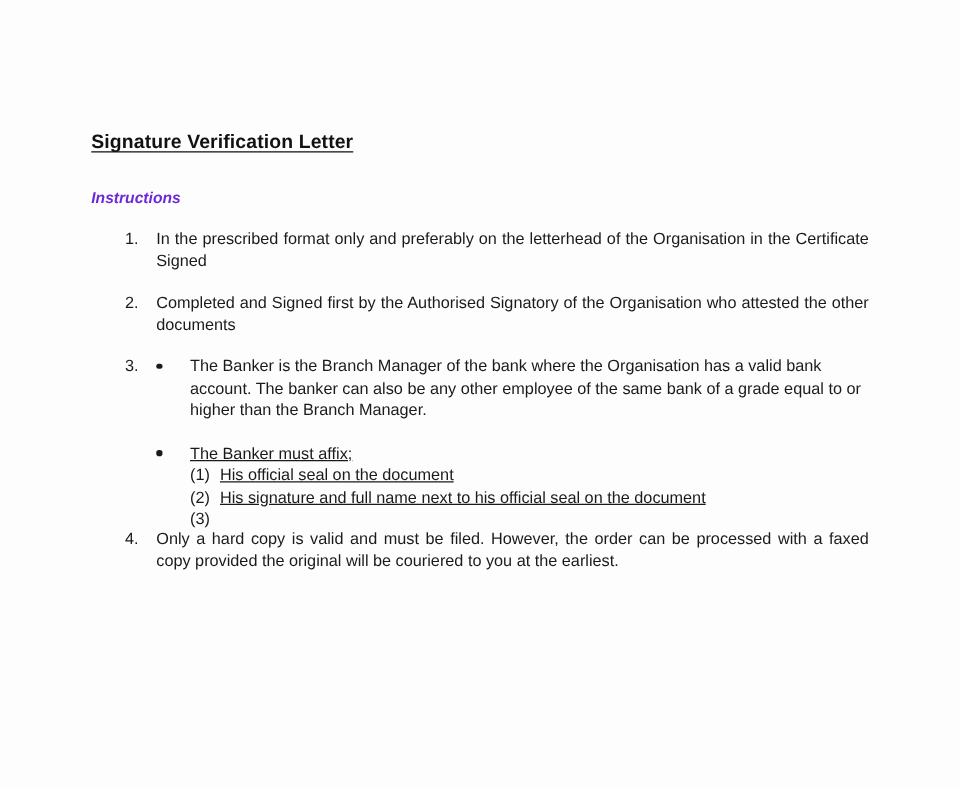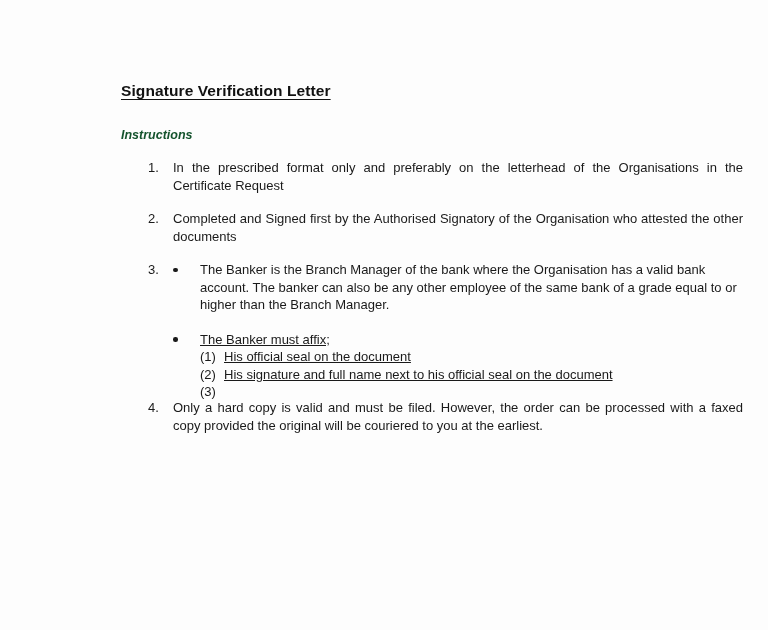--- a/index.html
+++ b/index.html
@@ -18,43 +18,42 @@
   .page {
     position: relative;
     width: 768px;
     height: 630px;
     background: #fdfdfd;
   }
 
   .content {
     position: absolute;
     left: 73px;
-    top: 81px;
+    top: 104px;
     width: 622px;
-    margin-left: 48px;
   }
 
   .doc-title {
     font-size: 15.5px;
     font-weight: bold;
     letter-spacing: 0.1px;
     text-decoration: underline;
     text-underline-offset: 3px;
     margin: 0 0 0 0;
     line-height: 20px;
     color: #111;
   }
 
   .section-label {
     font-size: 12.5px;
     font-weight: bold;
     font-style: italic;
     margin: 26px 0 0 0;
     line-height: 16px;
-    color: #14532d;
+    color: #6d28d9;
   }
 
   .intro {
     font-size: 13px;
     line-height: 17.5px;
     margin: 22px 0 0 0;
     text-align: left;
     color: #1a1a1a;
   }
 
@@ -152,21 +151,21 @@
 
     <h1 class="doc-title">Signature Verification Letter</h1>
 
     <h2 class="section-label">Instructions</h2>
 
 
     <ol class="ol-list">
 
       <li class="num-item">
         <span class="marker">1.</span>
-        <span class="body just">In the prescribed format only and preferably on the letterhead of the Organisations in the Certificate Request</span>
+        <span class="body just">In the prescribed format only and preferably on the letterhead of the Organisation in the Certificate Signed</span>
       </li>
 
       <li class="num-item">
         <span class="marker">2.</span>
         <span class="body just">Completed and Signed first by the Authorised Signatory of the Organisation who attested the other documents</span>
       </li>
 
       <li class="num-item">
         <span class="marker">3.</span>
 

